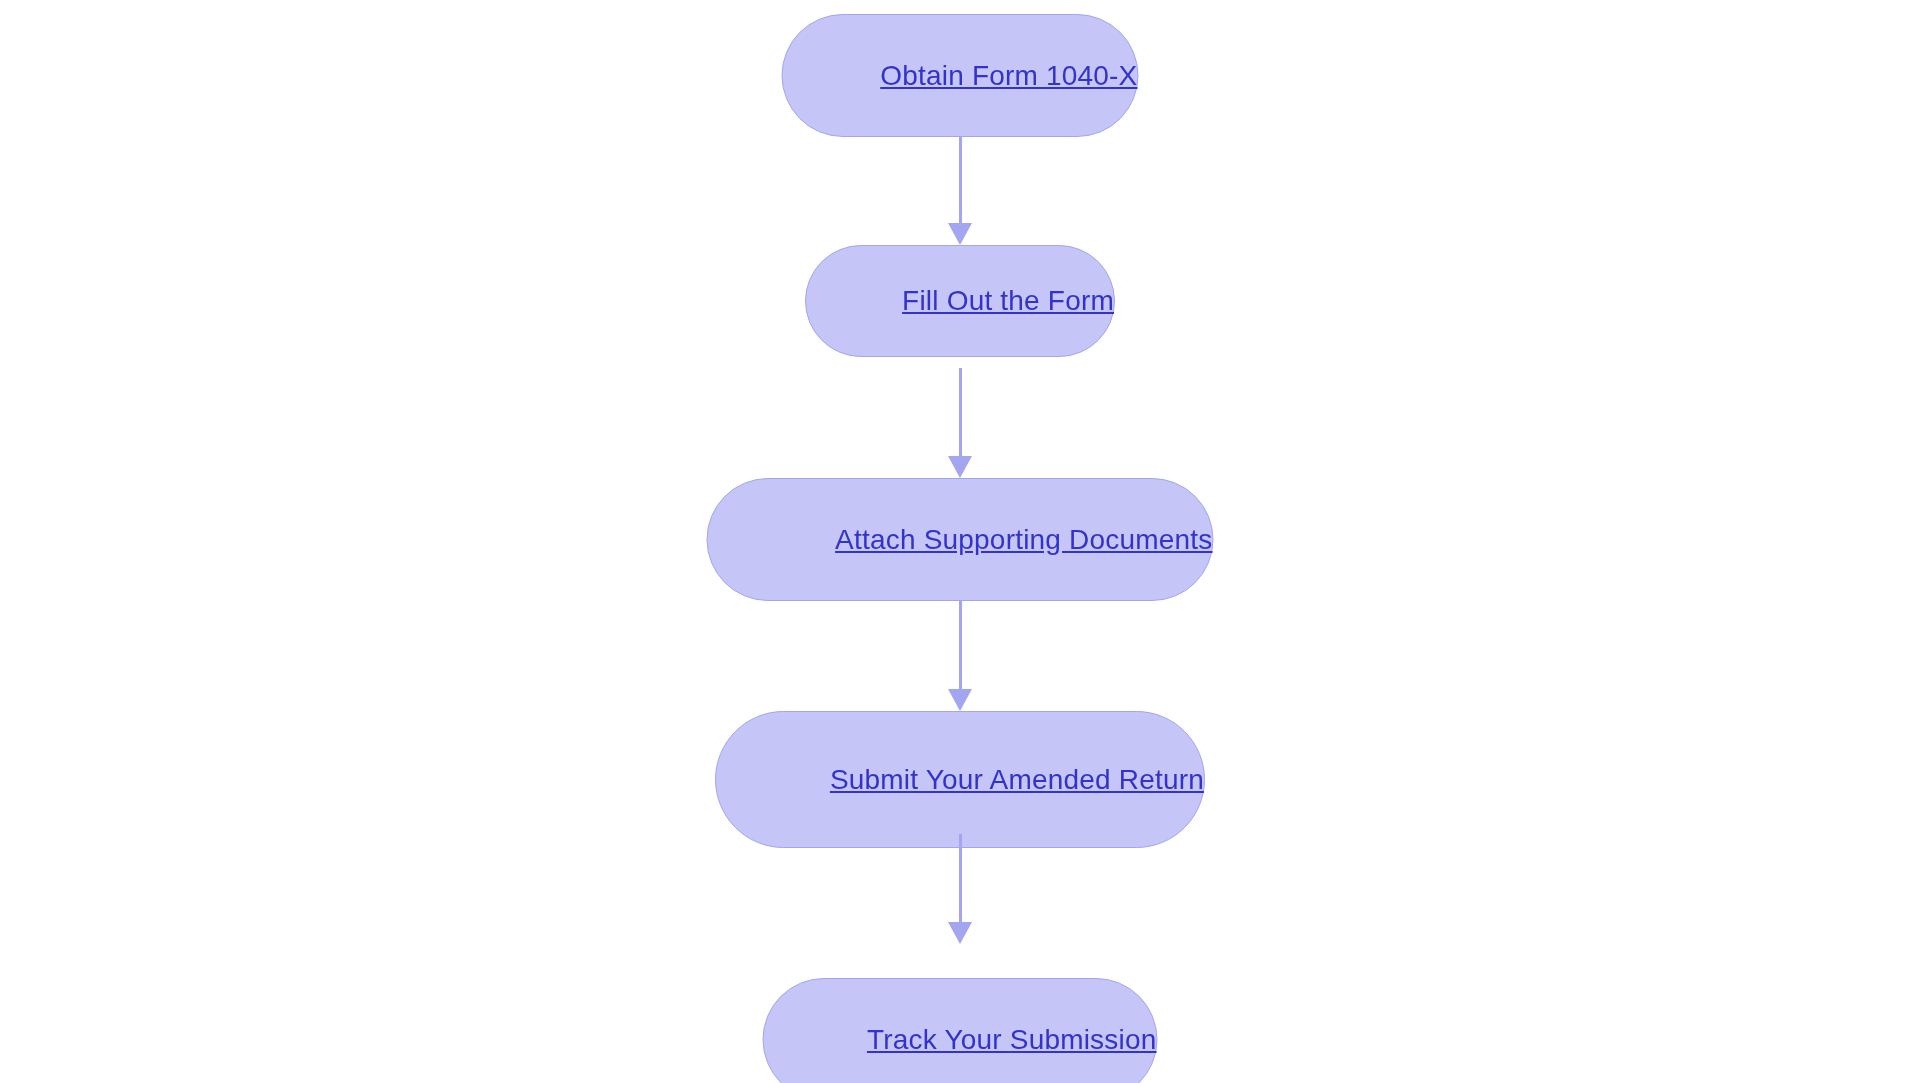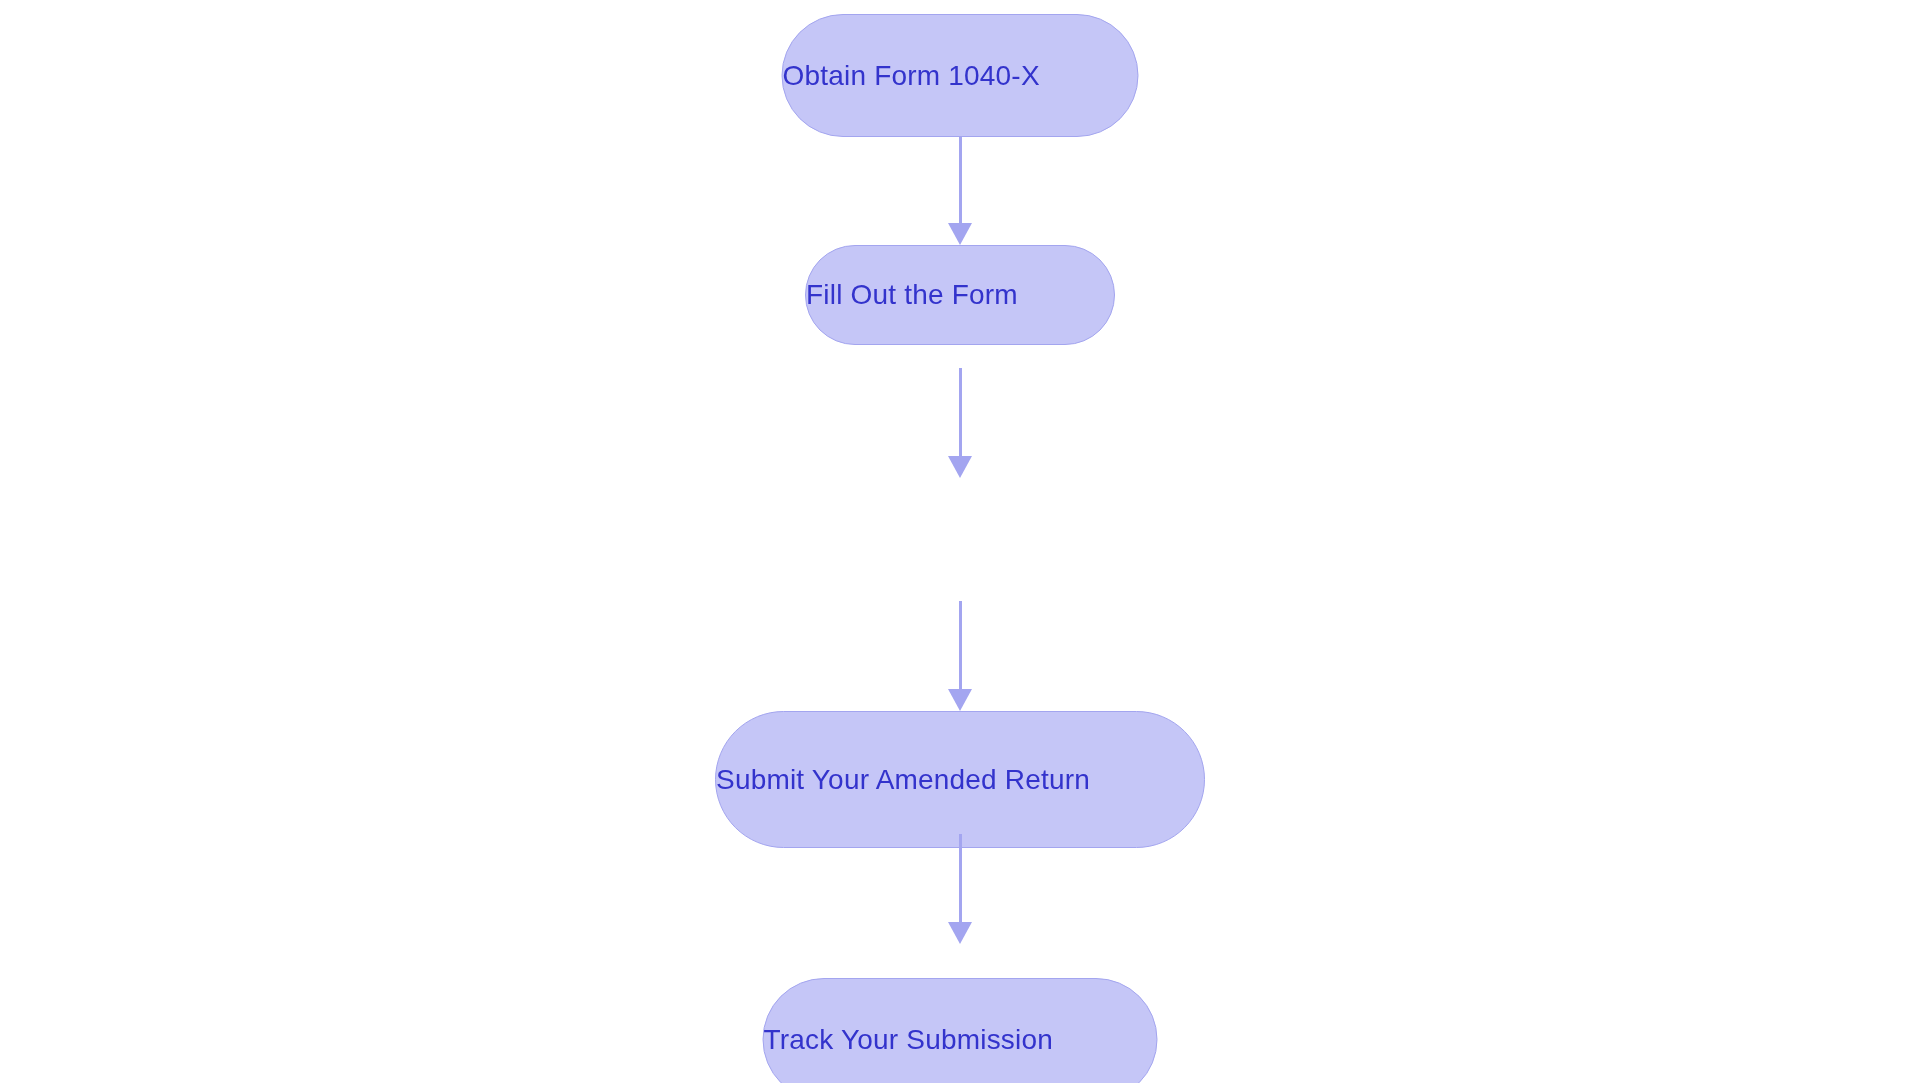--- a/index.html
+++ b/index.html
@@ -24,31 +24,32 @@
     align-items: center;
   }
 
   .node {
     position: absolute;
     left: 50%;
     transform: translateX(-50%);
     box-sizing: border-box;
     display: flex;
     align-items: center;
-    justify-content: flex-start;
+    justify-content: flex-end;
     background: #c5c6f7;
     border: 1.6px solid #a3a5ef;
     border-radius: 9999px;
     color: #3333cc;
     font-size: 28px;
     font-weight: 400;
     letter-spacing: 0.2px;
     line-height: 1;
     white-space: nowrap;
     user-select: none;
+    text-decoration: underline;
   }
 
   .node-label {
     color: #3333cc;
     font-size: 28px;
     line-height: 1;
     white-space: nowrap;
   }
 
   .connector {
@@ -81,29 +82,32 @@
 
   <div class="node" style="top:14px; width:357px; height:123px;">
     <span class="node-label">Obtain Form 1040-X</span>
   </div>
 
   <div class="connector" style="top:137px; height:108px;">
     <div class="connector-stem"></div>
     <div class="connector-head"></div>
   </div>
 
-  <div class="node" style="top:245px; width:310px; height:100px;">
+  <div class="node" style="top:245px; width:310px; height:112px;">
     <span class="node-label">Fill Out the Form</span>
   </div>
 
   <div class="connector" style="top:368px; height:110px;">
     <div class="connector-stem"></div>
     <div class="connector-head"></div>
   </div>
 
+  <div class="node" style="top:478px; width:507px; height:123px;">
+    <span class="node-label">Attach Supporting Documents</span>
+  </div>
 
   <div class="connector" style="top:601px; height:110px;">
     <div class="connector-stem"></div>
     <div class="connector-head"></div>
   </div>
 
   <div class="node" style="top:711px; width:490px; height:137px;">
     <span class="node-label">Submit Your Amended Return</span>
   </div>
 

